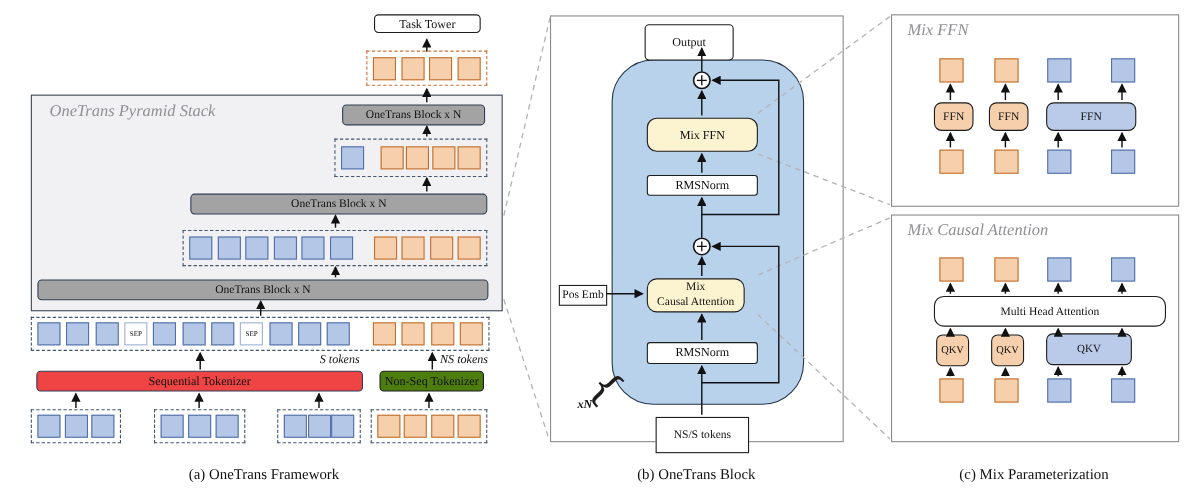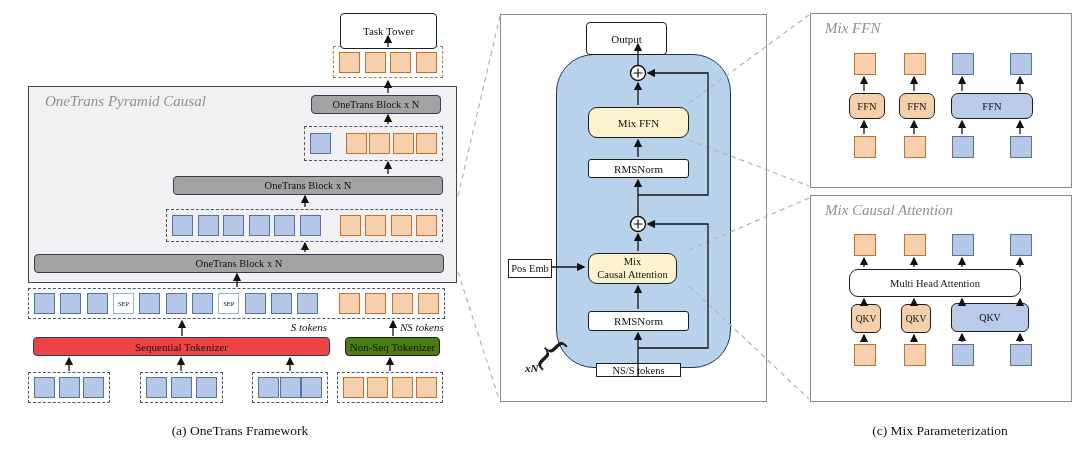--- a/index.html
+++ b/index.html
@@ -127,31 +127,31 @@
     </g>
 
     <g>
       <circle cx="638" cy="73" r="7.5" fill="#fff" stroke="#111" stroke-width="1.4"></circle>
       <path d="M633.5,73 H642.5 M638,68.5 V77.5" stroke="#111" stroke-width="1.2"></path>
       <circle cx="638" cy="224" r="7.5" fill="#fff" stroke="#111" stroke-width="1.4"></circle>
       <path d="M633.5,224 H642.5 M638,219.5 V228.5" stroke="#111" stroke-width="1.2"></path>
     </g>
   </svg>
 
-  <div class="wbox" style="left:340px;top:13px;width:97px;height:36px">Task Tower</div>
+  <div class="wbox" style="left:340px;top:13px;width:97px;height:17px">Task Tower</div>
 
   <div class="dashc orange-b" style="left:333px;top:46px;width:110px;height:32px">
       <span class="sq orange"></span>
       <span class="sq orange"></span>
       <span class="sq orange"></span>
       <span class="sq orange"></span>
     </div>
 
   <div class="gray-panel">
-    <div class="panel-title" style="left:16px;top:6px">OneTrans Pyramid Causal</div>
+    <div class="panel-title" style="left:16px;top:6px">OneTrans Pyramid Stack</div>
     <div class="ot-bar" style="left:282px;top:8px;width:130px;height:19px">OneTrans Block x N</div>
     <div class="dashc" style="left:275px;top:39px;width:139px;height:35px">
         <span class="sq blue"></span>
         <span class="sq gap"></span>
         <span class="sq orange"></span>
         <span class="sq orange"></span>
         <span class="sq orange"></span>
         <span class="sq orange"></span>
       </div>
     <div class="ot-bar" style="left:144px;top:89px;width:270px;height:19px">OneTrans Block x N</div>
@@ -224,25 +224,26 @@
     <div class="blue-round" style="left:55px;top:39px;width:175px;height:314px"></div>
     <div class="wbox" style="left:85px;top:7px;width:81px;height:33px">Output</div>
     <div class="yellow" style="left:87px;top:92px;width:101px;height:31px">Mix FFN</div>
     <div class="wbox sqc" style="left:87px;top:144px;width:101px;height:19px;border-radius:3px">RMSNorm</div>
     <div class="yellow two-line" style="left:87px;top:238px;width:89px;height:31px">
       <span>Mix</span>
       <span>Causal Attention</span>
     </div>
     <div class="wbox" style="left:7px;top:244px;width:44px;height:19px;border-radius:0;font-size:10.5px">Pos Emb</div>
     <div class="wbox sqc" style="left:87px;top:296px;width:101px;height:20px;border-radius:3px">RMSNorm</div>
-    <div class="wbox" style="left:95px;top:348px;width:85px;height:14px;border-radius:0;font-size:10.5px">NS/S tokens</div>
+    <div class="wbox" style="left:95px;top:364px;width:85px;height:33px;border-radius:0;font-size:10.5px">NS/S tokens</div>
     <div class="brace" style="left:38px;top:318px">{</div>
     <div class="xn" style="left:24px;top:347px">xN</div>
   </div>
 
+  <div class="caption" style="left:523px;top:423px">(b) OneTrans Block</div>
 
   <div class="panel-frame" style="left:810px;top:13px;width:262px;height:175px">
     <div class="panel-title" style="left:14px;top:6px">Mix FFN</div>
     <span class="csq orange" style="left:43px;top:39px"></span>
     <span class="csq orange" style="left:93px;top:39px"></span>
     <span class="csq" style="left:141px;top:39px"></span>
     <span class="csq" style="left:199px;top:39px"></span>
     <div class="ffnbox orange" style="left:38px;top:79px;width:36px;height:26px">FFN</div>
     <div class="ffnbox orange" style="left:88px;top:79px;width:36px;height:26px">FFN</div>
     <div class="ffnbox blue" style="left:140px;top:79px;width:82px;height:26px">FFN</div>
@@ -251,21 +252,21 @@
     <span class="csq" style="left:141px;top:122px"></span>
     <span class="csq" style="left:199px;top:122px"></span>
   </div>
 
   <div class="panel-frame" style="left:810px;top:195px;width:262px;height:207px">
     <div class="panel-title" style="left:14px;top:6px">Mix Causal Attention</div>
     <span class="csq orange" style="left:43px;top:38px"></span>
     <span class="csq orange" style="left:93px;top:38px"></span>
     <span class="csq" style="left:141px;top:38px"></span>
     <span class="csq" style="left:199px;top:38px"></span>
-    <div class="wbox" style="left:38px;top:73px;width:172px;height:28px;border-radius:9px;font-size:10.5px">Multi Head Attention</div>
+    <div class="wbox" style="left:38px;top:73px;width:211px;height:28px;border-radius:9px;font-size:10.5px">Multi Head Attention</div>
     <div class="ffnbox orange" style="left:40px;top:108px;width:30px;height:29px;font-size:9.5px;border-radius:6px">QKV</div>
     <div class="ffnbox orange" style="left:90px;top:108px;width:30px;height:29px;font-size:9.5px;border-radius:6px">QKV</div>
     <div class="ffnbox blue" style="left:140px;top:107px;width:78px;height:29px;font-size:10px;border-radius:6px">QKV</div>
     <span class="csq orange" style="left:43px;top:148px"></span>
     <span class="csq orange" style="left:93px;top:148px"></span>
     <span class="csq" style="left:141px;top:148px"></span>
     <span class="csq" style="left:199px;top:148px"></span>
   </div>
 
   <div class="caption" style="left:830px;top:423px">(c) Mix Parameterization</div>

